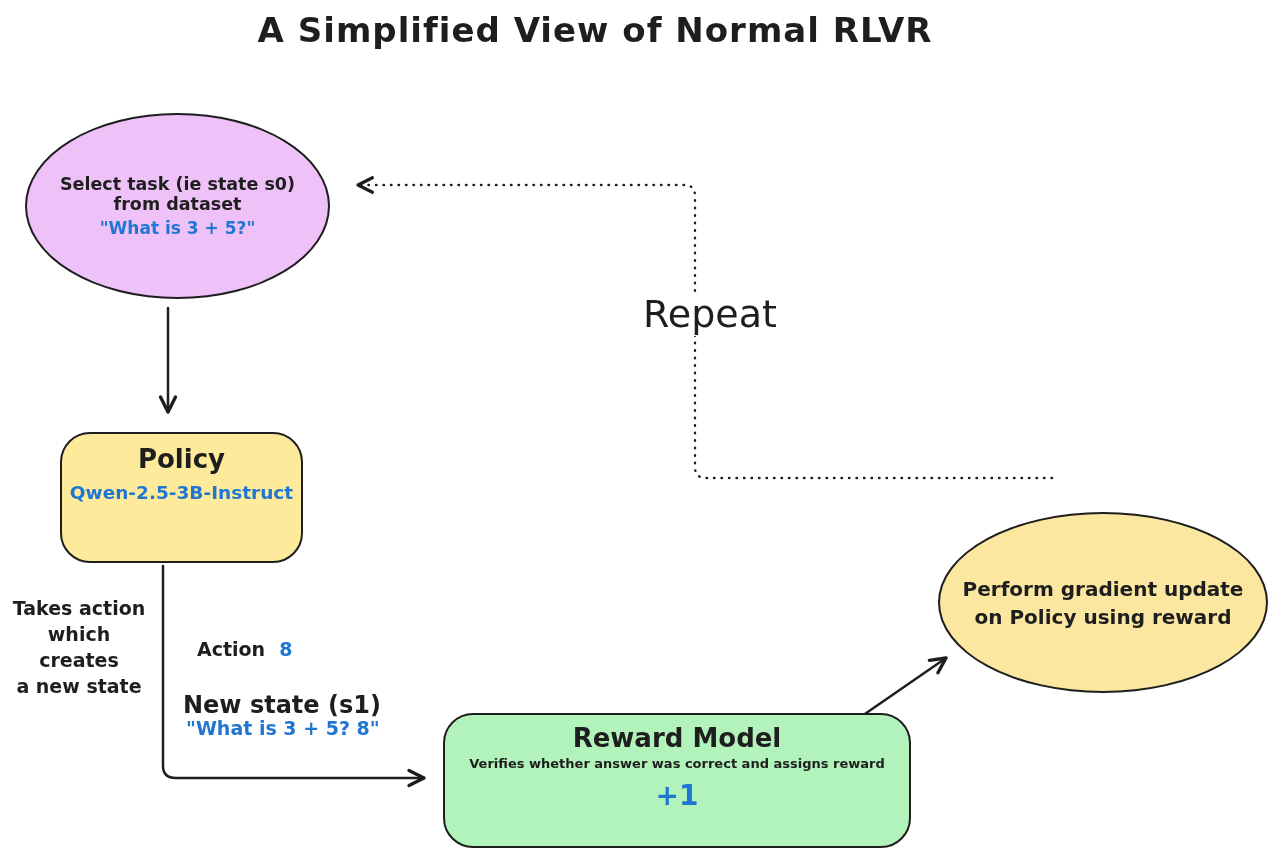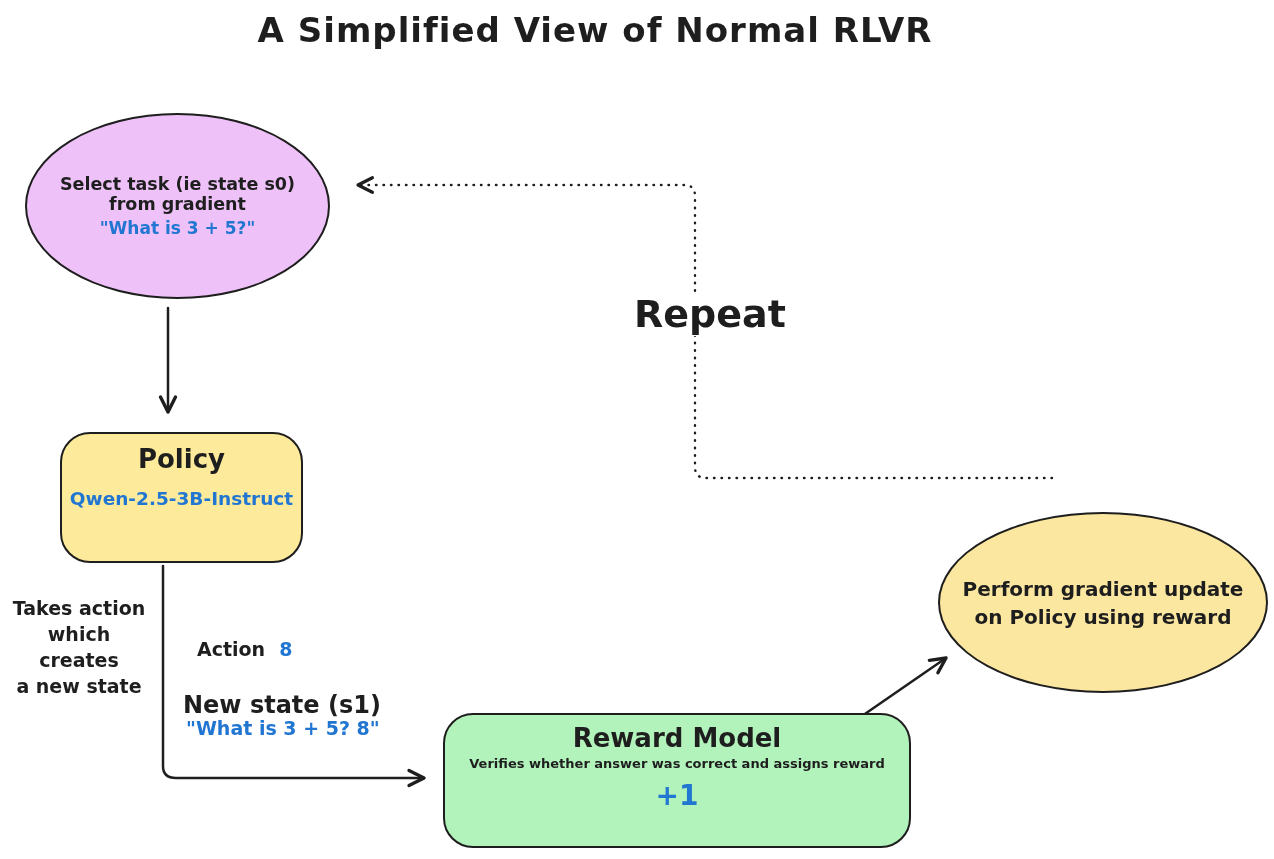--- a/index.html
+++ b/index.html
@@ -45,21 +45,21 @@
     background: #eec2f8;
   }
   .select-task .black-line { font-size: 17.5px; font-weight: 600; }
   .select-task .blue-line  { font-size: 17px;  font-weight: 600; margin-top: 4px; }
 
   .policy {
     left: 60px; top: 432px; width: 243px; height: 131px;
     background: #fdeb9b;
     justify-content: flex-start;
     padding-top: 10px;
-    gap: 14px;
+    gap: 8px;
   }
   .policy .node-title { font-size: 26px; font-weight: 700; }
   .policy .blue-line  { font-size: 18.5px; font-weight: 600; }
 
   .reward {
     left: 443px; top: 713px; width: 468px; height: 135px;
     background: #b2f2bb;
     justify-content: flex-start;
     padding-top: 8px;
     gap: 3px;
@@ -97,21 +97,21 @@
   }
   .new-state-value {
     left: 186px; top: 717px;
     font-size: 19px;
     font-weight: 600;
   }
   .repeat {
     left: 615px; top: 292px; width: 190px;
     text-align: center;
     font-size: 38px;
-    font-weight: 700;
+    font-weight: 400;
     background: #ffffff;
   }
 </style>
 </head>
 <body>
 
 <div class="canvas">
 
   <svg class="arrows" viewBox="0 0 1274 859" xmlns="http://www.w3.org/2000/svg">
     <defs>
@@ -126,21 +126,21 @@
 
     <path d="M 846 727 L 946 658" fill="none" stroke="#1e1e1e" stroke-width="2.5" stroke-linecap="round" marker-end="url(#arrowhead)"></path>
 
     <path d="M 1052 478 L 706 478 Q 695 478 695 467 L 695 196 Q 695 185 684 185 L 358 185" fill="none" stroke="#1e1e1e" stroke-width="2.4" stroke-linecap="round" stroke-dasharray="0.5 7" marker-end="url(#arrowhead)"></path>
   </svg>
 
   <div class="abs title">A Simplified View of Normal RLVR</div>
 
   <div class="abs node ellipse select-task">
     <div class="black-line">Select task (ie state s0)</div>
-    <div class="black-line">from gradient</div>
+    <div class="black-line">from dataset</div>
     <div class="blue-line">"What is 3 + 5?"</div>
   </div>
 
   <div class="abs node roundrect policy">
     <div class="node-title">Policy</div>
     <div class="blue-line">Qwen-2.5-3B-Instruct</div>
   </div>
 
   <div class="abs node roundrect reward">
     <div class="node-title">Reward Model</div>

